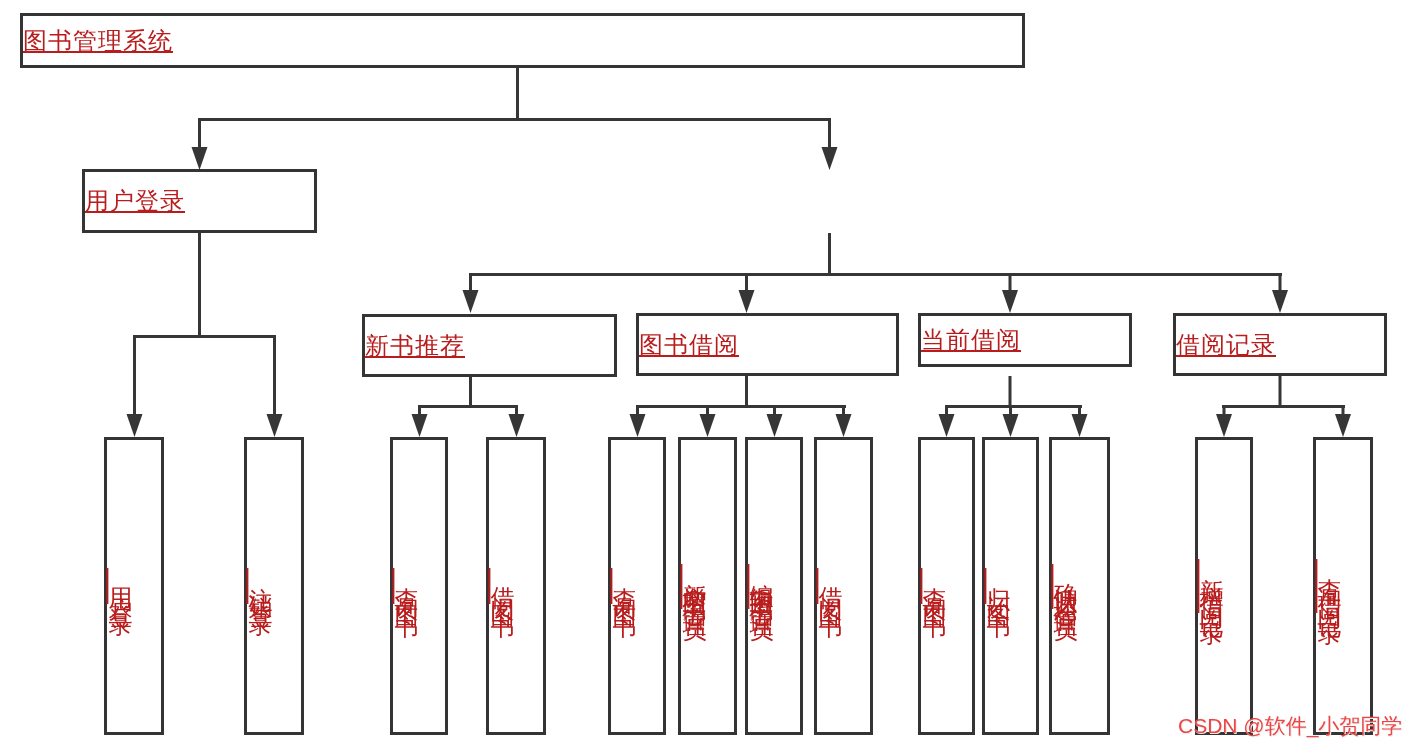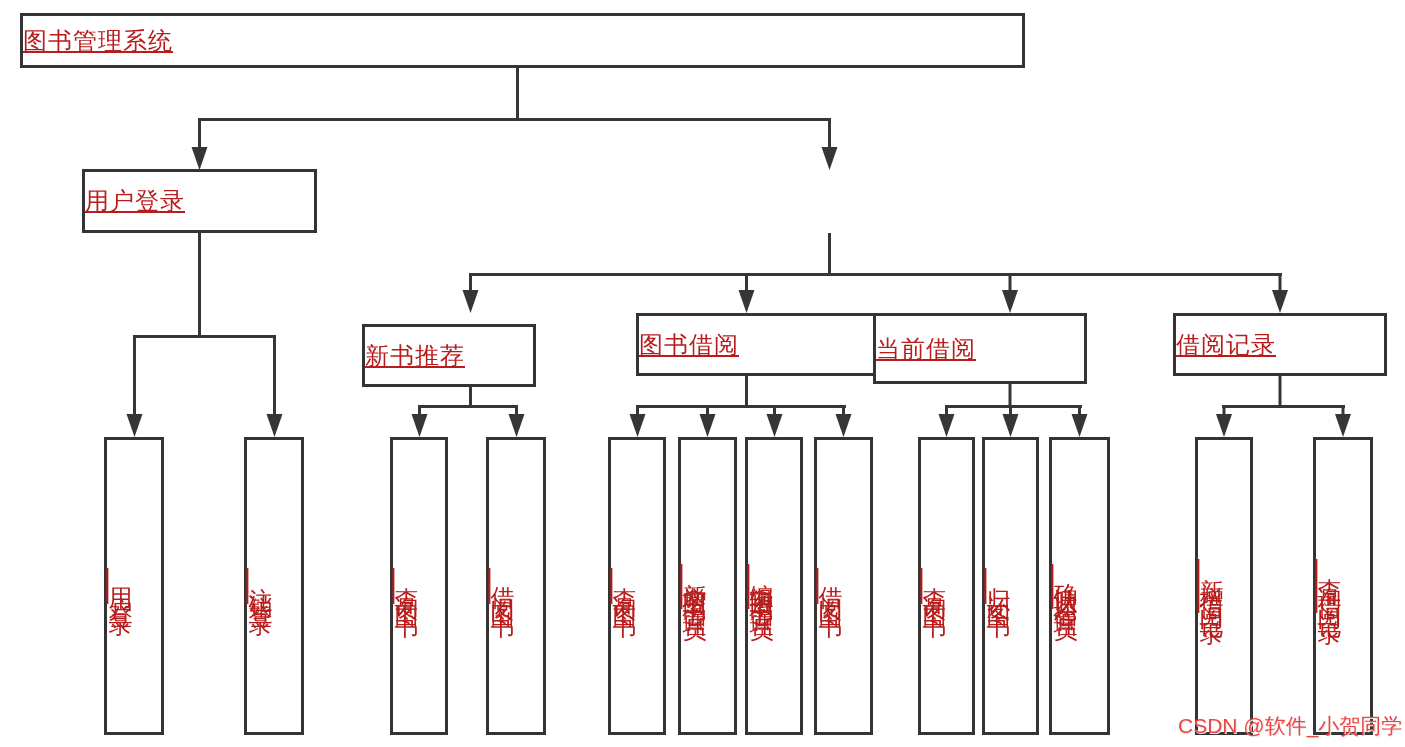--- a/index.html
+++ b/index.html
@@ -112,27 +112,27 @@
   </svg>
 
   <div class="node" style="left:20px;top:13px;width:1005px;height:55px">
     <span class="hlabel">图书管理系统</span>
   </div>
 
   <div class="node" style="left:82px;top:169px;width:235px;height:64px">
     <span class="hlabel">用户登录</span>
   </div>
 
-  <div class="node" style="left:362px;top:324px;width:174px;height:63px">
+  <div class="node" style="left:362px;top:314px;width:255px;height:63px">
     <span class="hlabel">新书推荐</span>
   </div>
   <div class="node" style="left:636px;top:313px;width:263px;height:63px">
     <span class="hlabel">图书借阅</span>
   </div>
-  <div class="node" style="left:873px;top:313px;width:214px;height:71px">
+  <div class="node" style="left:918px;top:313px;width:214px;height:54px">
     <span class="hlabel">当前借阅</span>
   </div>
   <div class="node" style="left:1173px;top:313px;width:214px;height:63px">
     <span class="hlabel">借阅记录</span>
   </div>
 
   <div class="node leaf" style="left:104px;width:60px">
     <span class="vtext">用户登录</span>
   </div>
   <div class="node leaf" style="left:244px;width:60px">

